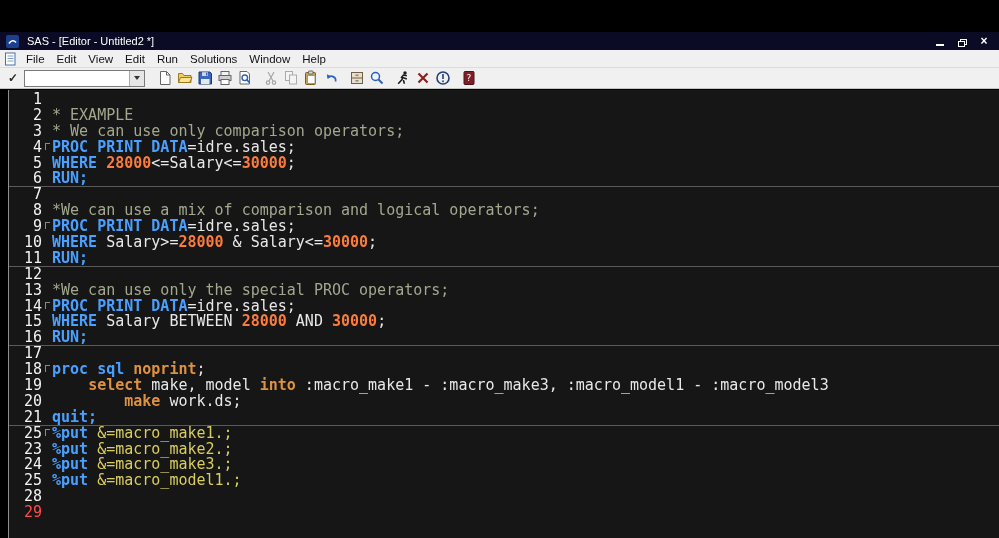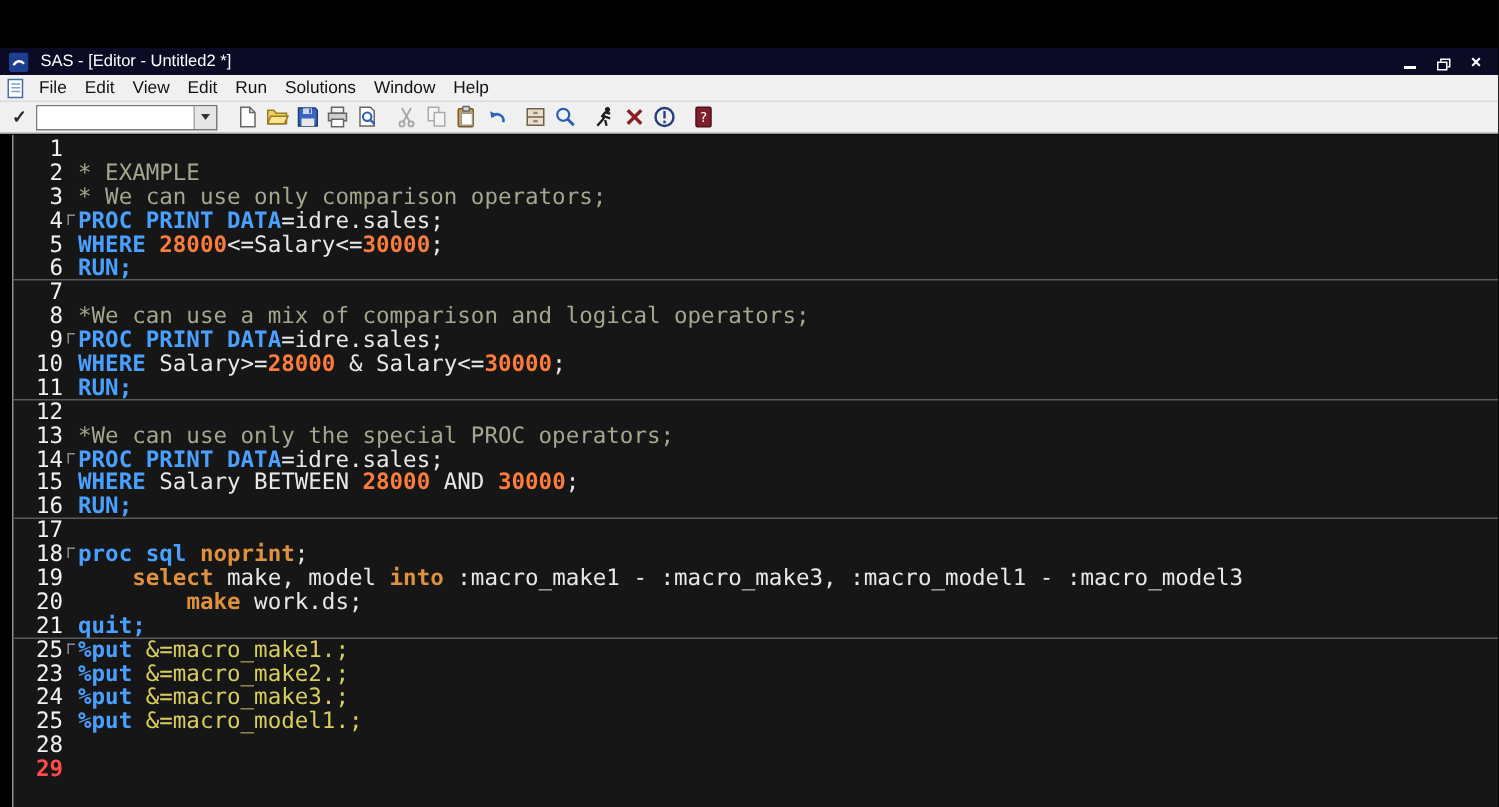--- a/index.html
+++ b/index.html
@@ -44,21 +44,21 @@
 
   
   .editor { position:absolute; top:58px; left:0; right:0; bottom:0; background:#000; }
   .editor-inner { position:absolute; top:0; bottom:0; left:8px; right:0;
                   background:var(--c-editor_bg,#151515); border-left:1px solid #8f8f8f;
                   font-family:"DejaVu Sans Mono", monospace; font-size:15px; line-height:15.9px;
                   padding-top:2px; overflow:hidden; cursor:text; }
   .row { display:flex; height:15.9px; white-space:pre; }
   .row.secbreak { border-bottom:1px solid var(--c-divider,#585858); }
   .ln { width:33px; flex:none; text-align:right; color:var(--c-line_number,#f2f2f2); }
-  .ln.cur { color:var(--c-current_line,#ff4b4b);font-weight:bold; }
+  .ln.cur { color:var(--c-current_line,#ff4b4b); }
   .mk { width:10px; flex:none; position:relative; }
   .mk .mark { position:absolute; left:3px; top:3px; width:5px; height:7px;
               border-left:1px solid #8a8a8a; border-top:1px solid #8a8a8a; }
   .code { flex:1; color:var(--c-text,#e8e8e8); }
   .tk-c { color:var(--c-comment,#a2a88e); }
   .tk-k { color:var(--c-keyword,#4aa0ff); font-weight:bold; }
   .tk-t { color:var(--c-text,#e8e8e8); }
   .tk-n { color:var(--c-number,#fb7c3c); font-weight:bold; }
   .tk-o { color:var(--c-sqlkw,#de913f); font-weight:bold; }
   .tk-m { color:var(--c-macro,#d8cd5e); }

